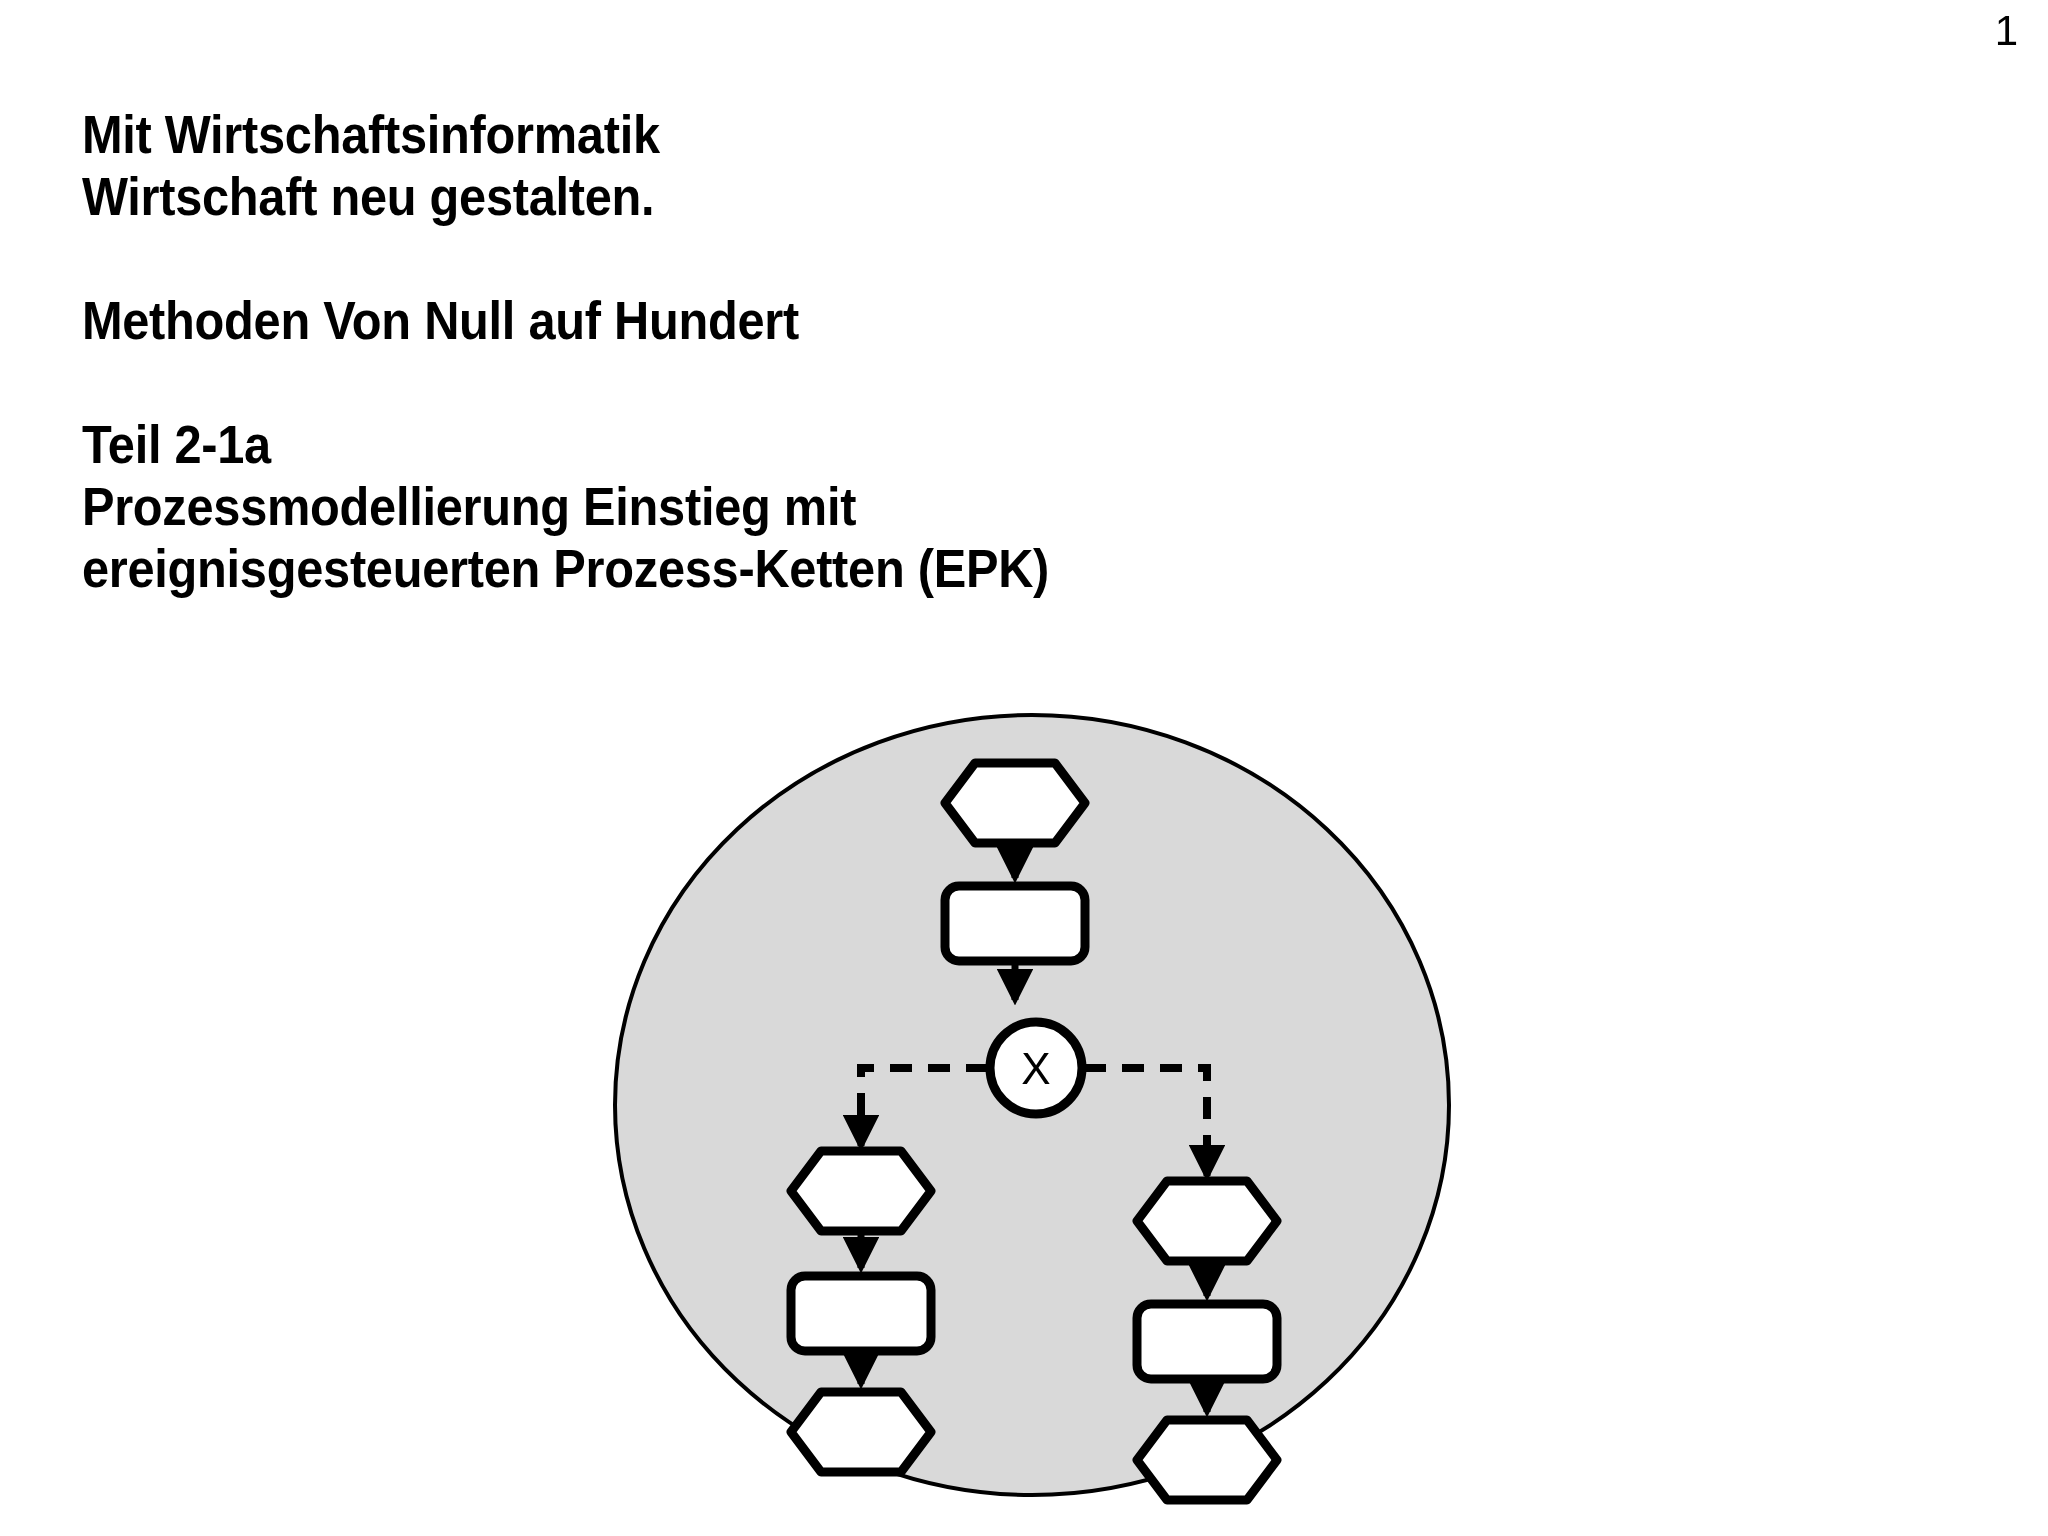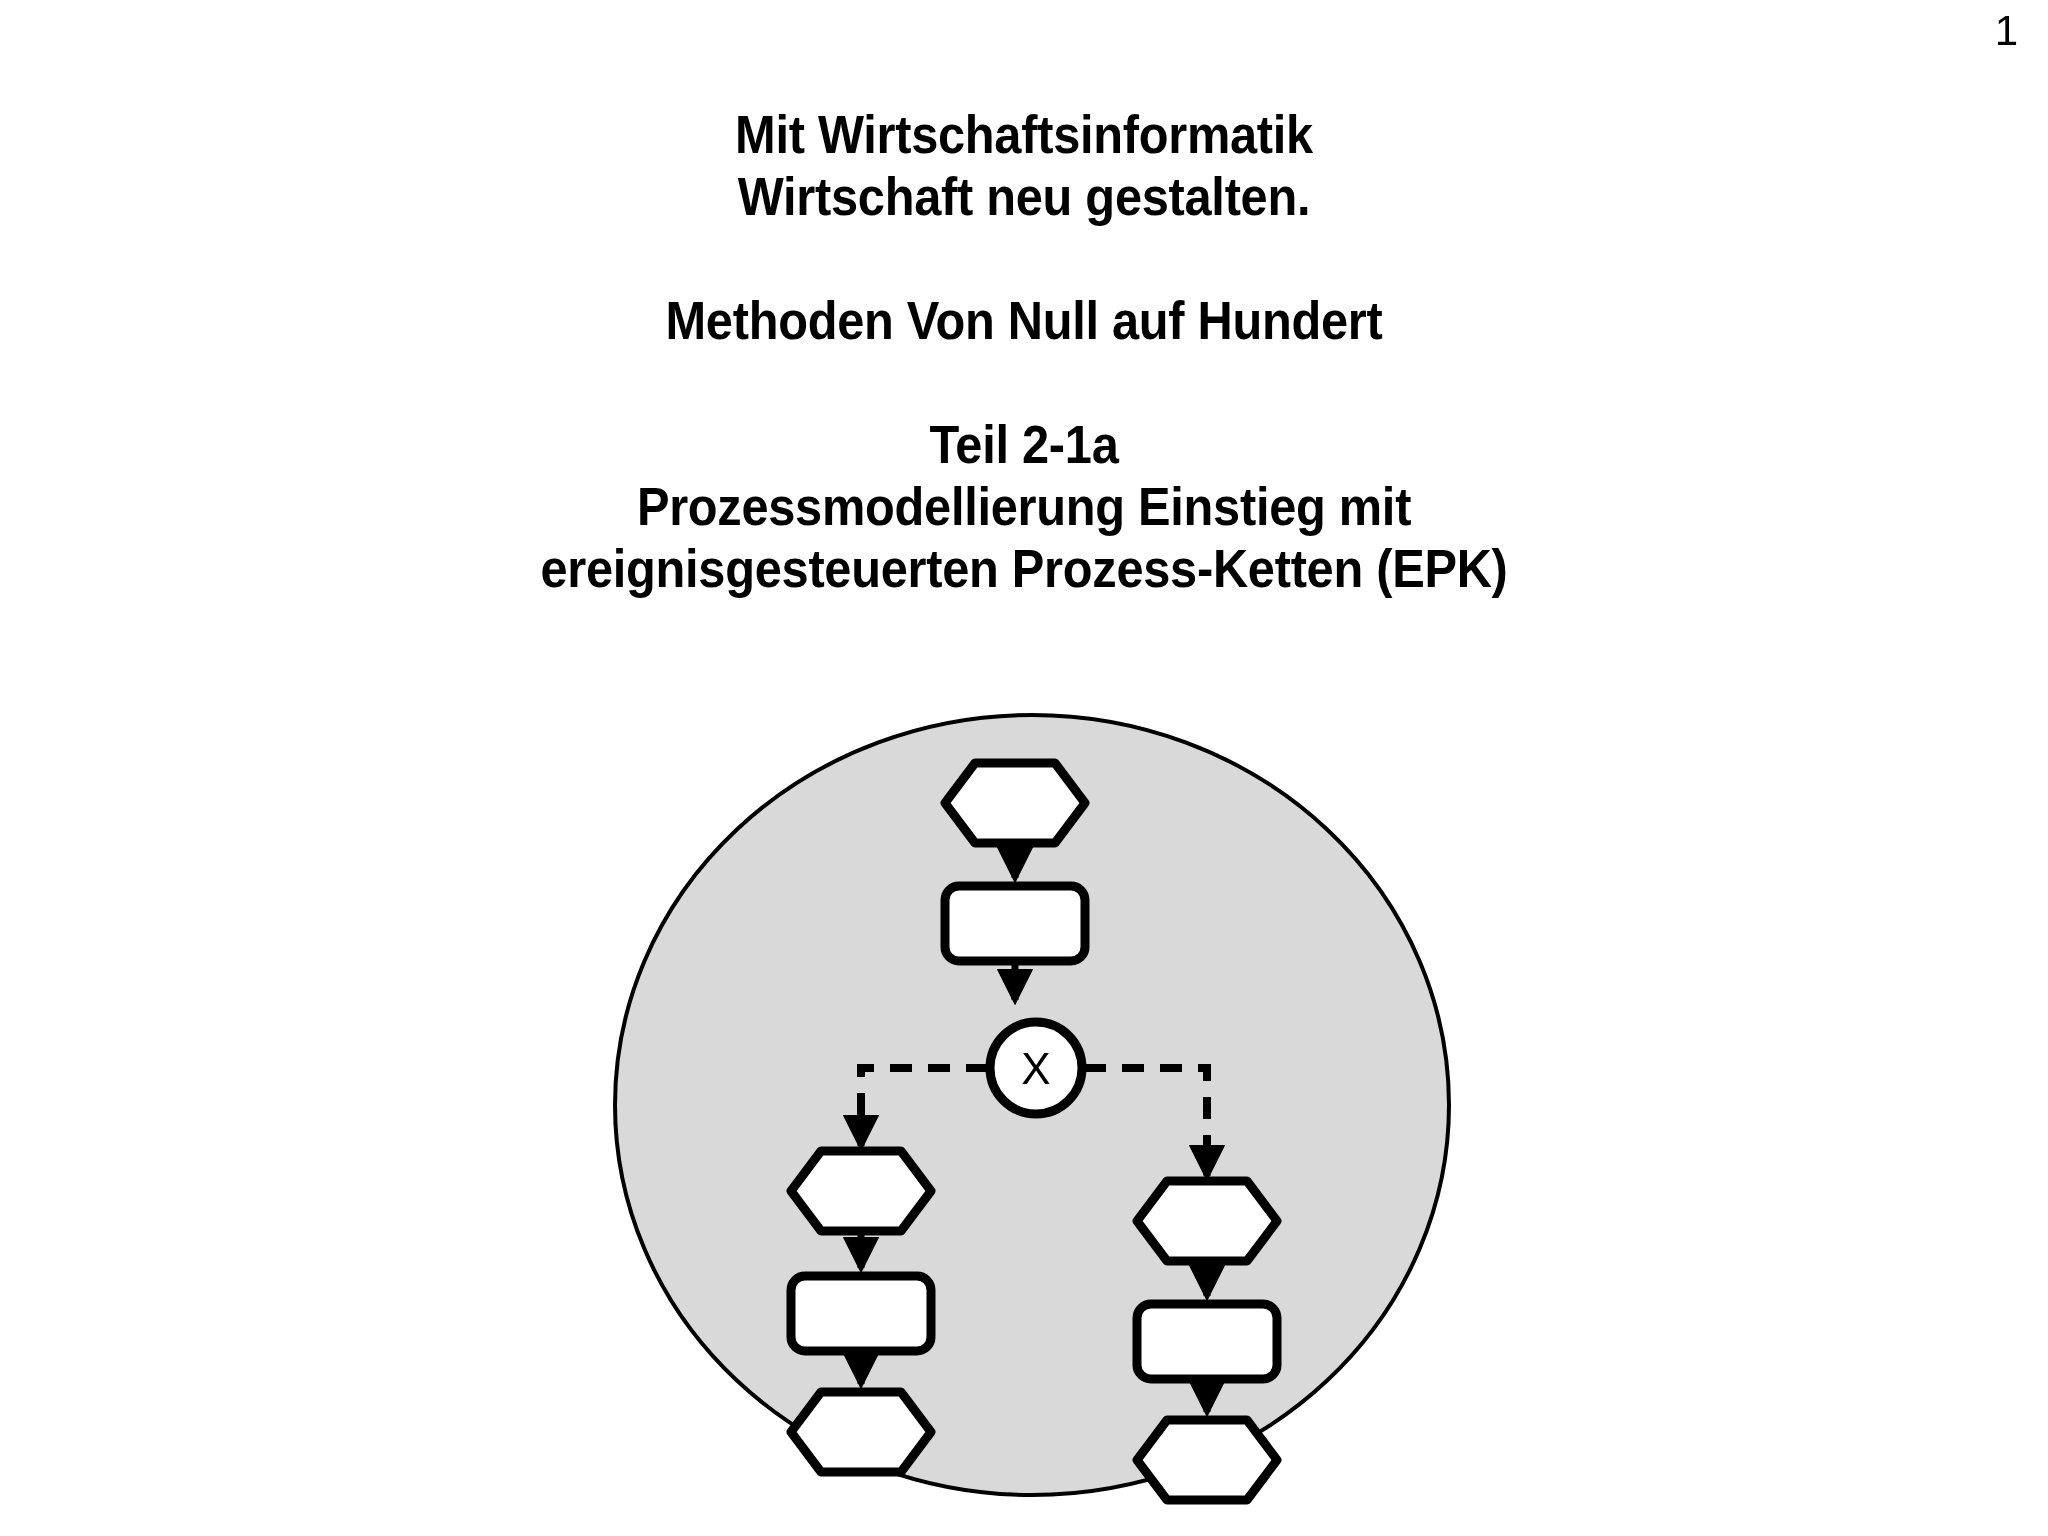--- a/index.html
+++ b/index.html
@@ -33,21 +33,20 @@
     color: #000000;
     letter-spacing: 0;
   }
 
   
   #title-block {
     position: absolute;
     left: 0;
     right: 0;
     top: 104px;
-    text-align: center;
   }
   .title-line {
     display: block;
     font-weight: bold;
     font-size: 53px;
     line-height: 62px;
     letter-spacing: -0.3px;
     white-space: nowrap;
     transform: scaleX(0.92);
     transform-origin: center center;

